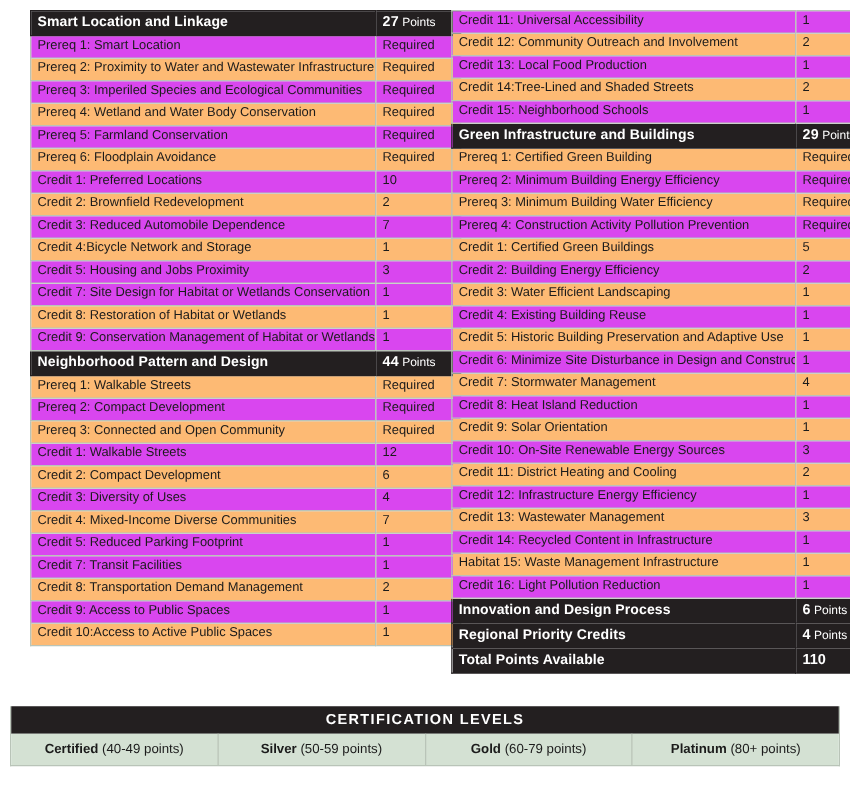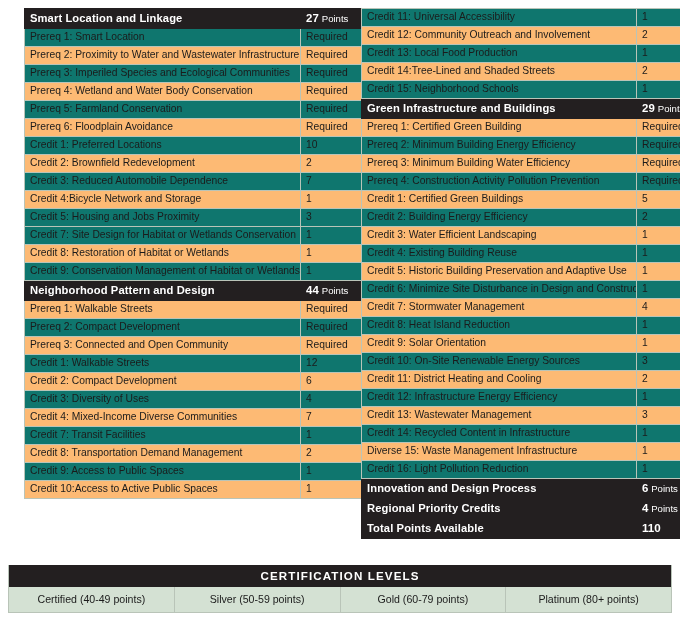--- a/index.html
+++ b/index.html
@@ -45,21 +45,21 @@
     vertical-align: middle;
     line-height: 1.05;
     overflow: hidden;
     white-space: nowrap;
   }
   td.label { width: 265px; }
   td.value { width: 57px; }
   .col-right td.label { width: 264px; }
   .col-right td.value { width: 58px; }
 
-  tr.row-plain td { background: #0f766e; }
+  tr.row-plain td { background: #d946ef; }
   tr.row-shade td { background: #fdba74; }
 
   tr.band td {
     background: #231f20;
     color: #ffffff;
     border-color: #231f20;
     height: 19px;
     font-size: 11.2px;
   }
   tr.band td.label {
@@ -106,21 +106,21 @@
     flex: 1 1 0;
     text-align: center;
     font-size: 10.6px;
     height: 25px;
     line-height: 25px;
     border-right: 1px solid #b9c4b8;
     white-space: nowrap;
     overflow: hidden;
   }
   .footer-cell:last-child { border-right: none; }
-  .footer-cell b { font-weight: normal; }
+  .footer-cell b { font-weight: bold; }
   .footer-cell span.rng { font-weight: normal; }
 </style>
 </head>
 <body>
 
 <div class="sheet">
 
   <div class="columns">
     <div class="col col-left">
       <table class="cat" id="left-table">
@@ -209,20 +209,24 @@
               <td class="label">Credit 2: Compact Development</td>
               <td class="value">6</td>
             </tr>
             <tr class="row-plain">
               <td class="label">Credit 3: Diversity of Uses</td>
               <td class="value">4</td>
             </tr>
             <tr class="row-shade">
               <td class="label">Credit 4: Mixed-Income Diverse Communities</td>
               <td class="value">7</td>
+            </tr>
+            <tr class="row-plain">
+              <td class="label">Credit 5: Reduced Parking Footprint</td>
+              <td class="value">1</td>
             </tr>
             <tr class="row-plain">
               <td class="label">Credit 7: Transit Facilities</td>
               <td class="value">1</td>
             </tr>
             <tr class="row-shade">
               <td class="label">Credit 8: Transportation Demand Management</td>
               <td class="value">2</td>
             </tr>
             <tr class="row-plain">
@@ -329,21 +333,21 @@
             </tr>
             <tr class="row-shade">
               <td class="label">Credit 13: Wastewater Management</td>
               <td class="value">3</td>
             </tr>
             <tr class="row-plain">
               <td class="label">Credit 14: Recycled Content in Infrastructure</td>
               <td class="value">1</td>
             </tr>
             <tr class="row-shade">
-              <td class="label">Diverse 15: Waste Management Infrastructure</td>
+              <td class="label">Habitat 15: Waste Management Infrastructure</td>
               <td class="value">1</td>
             </tr>
             <tr class="row-plain">
               <td class="label">Credit 16: Light Pollution Reduction</td>
               <td class="value">1</td>
             </tr>
             <tr class="band">
               <td class="label">Innovation and Design Process</td>
               <td class="value"><b>6</b> Points</td>
             </tr>

